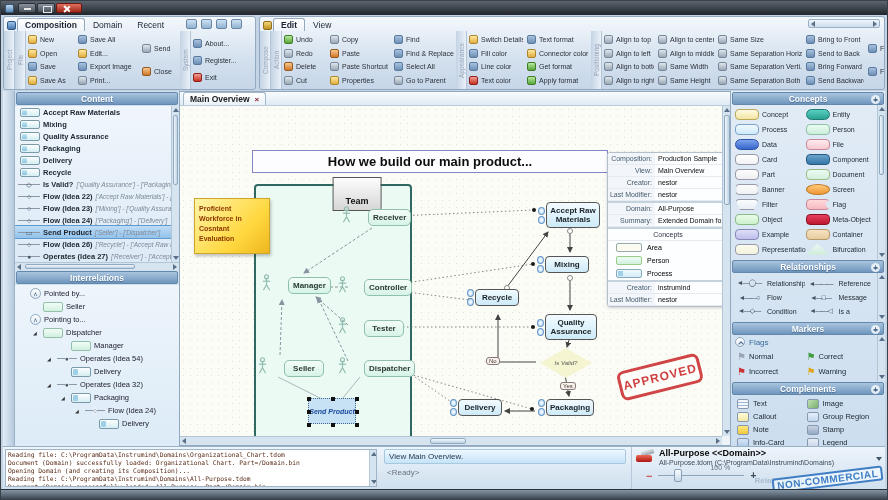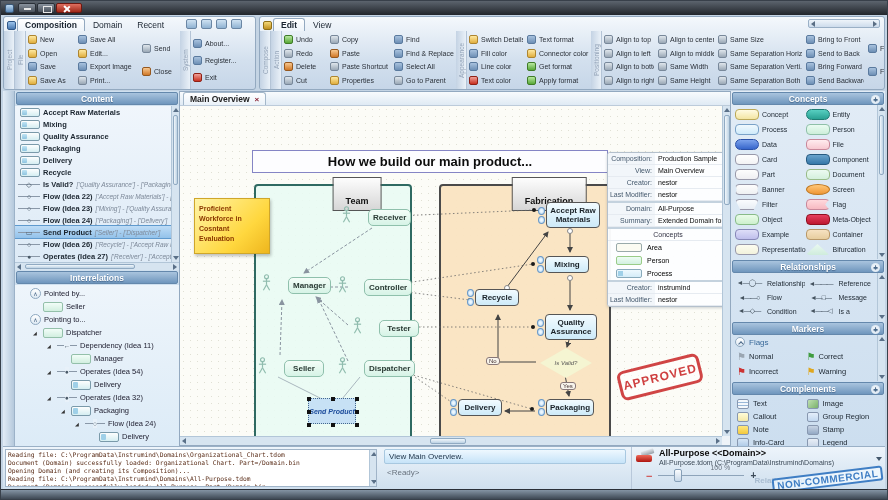--- a/index.html
+++ b/index.html
@@ -106,21 +106,21 @@
   .note { position:absolute; left:14px; top:92px; width:76px; height:56px; background:linear-gradient(135deg,#fff4a6,#ffd73e 65%,#eeb61e); border:1px solid #cfa62a; box-shadow:1px 2px 3px rgba(40,40,40,.3); font-size:7px; font-weight:bold; color:#8b3800; padding:5px 4px; line-height:1.45; z-index:4; }
   .container-box { position:absolute; border:2px solid #444; border-radius:4px; z-index:1; }
   .team { left:74px; top:78px; width:158px; height:256px; background:rgba(232,250,244,.88); border-color:#2f6a62; }
   .fabrication { left:259px; top:78px; width:172px; height:256px; background:rgba(250,227,192,.94); border-color:#4a4a4a; }
   .container-hdr { position:absolute; top:-9px; left:50%; transform:translateX(-50%); background:linear-gradient(#fdfdfd,#d6d6d6); border:1px solid #555; padding:16px 12px; font-size:9px; font-weight:bold; color:#111; height:16px; line-height:14px; white-space:nowrap;margin-left:24px; }
   .edges { position:absolute; left:0; top:0; z-index:2; pointer-events:none; }
   .person-node { position:absolute; display:flex; align-items:center; gap:17px; z-index:3; }
   .pfig { flex:none; }
   .pbox { border:1px solid #8fc0ac; border-radius:5px; background:linear-gradient(#f4fdf8,#d6f3e6); font-size:8px; font-weight:bold; color:#2a3a34; padding:3px 4px; min-width:40px; text-align:center; white-space:nowrap; }
   .p-receiver{left:162px;top:100px}.p-manager{left:82px;top:168px}.p-controller{left:158px;top:170px}
-  .p-tester{left:173px;top:211px}.p-seller{left:78px;top:251px}.p-dispatcher{left:158px;top:251px}
+  .p-tester{left:158px;top:211px}.p-seller{left:78px;top:251px}.p-dispatcher{left:158px;top:251px}
   .proc-node { position:absolute; display:flex; align-items:center; z-index:3; }
   .dots { display:flex; flex-direction:column; gap:1px; margin-right:1px; }
   .dot { width:7px; height:8px; border-radius:50%; background:radial-gradient(#eef8ff 25%,#9cc6e8); border:1px solid #6898c8; }
   .pxbox { border:1px solid #555; border-radius:4px; background:linear-gradient(#f2fbff,#cdeaf8); font-size:8px; font-weight:bold; color:#1a2228; padding:3px 3px; min-width:44px; text-align:center; line-height:1.15; }
   .n-arm{left:358px;top:96px}.n-arm .pxbox{width:54px}
   .n-mixing{left:357px;top:150px}.n-recycle{left:287px;top:183px}
   .n-qa{left:357px;top:208px}.n-qa .pxbox{width:52px}
   .n-delivery{left:270px;top:293px}.n-packaging{left:358px;top:293px}
   .decision { position:absolute; left:360px; top:242px; width:52px; height:30px; z-index:3; }
   .dia { position:absolute; inset:0; background:#f5f5d2; clip-path:polygon(50% 0,100% 50%,50% 100%,0 50%); filter:drop-shadow(0 0 0.7px #888); }
@@ -645,27 +645,20 @@
               <span class="ti k-hdr">
                   <i>∧</i>
                 </span>
               <span class="thdr-label">Pointing to...</span>
             </div>
               <div class="trow i1">
               <span class="tw">◢</span>
               <span class="ti k-person"></span>
               <span class="thdr-label">Dispatcher</span>
             </div>
-              <div class="trow i2">
-              <span class="tw">◢</span>
-              <span class="ti k-rel">
-                  <i>←</i>
-                </span>
-              <span class="thdr-label">Dependency (Idea 11)</span>
-            </div>
               <div class="trow i3">
               <span class="tw"></span>
               <span class="ti k-person"></span>
               <span class="thdr-label">Manager</span>
             </div>
               <div class="trow i2">
               <span class="tw">◢</span>
               <span class="ti k-rel">
                   <i>●</i>
                 </span>
@@ -710,23 +703,20 @@
         <div class="doc-tab">
           <span>Main Overview</span>
           <span class="tab-close">×</span>
         </div>
       </div>
       <div class="canvas-wrap">
         <div class="canvas">
 
           <div class="container-box team">
             <div class="container-hdr">Team</div>
-          </div>
-          <div class="container-box fabrication">
-            <div class="container-hdr">Fabrication</div>
           </div>
 
           <svg class="edges" width="544" height="334">
             <defs>
               <marker id="mA" markerWidth="6" markerHeight="6" refX="5" refY="3" orient="auto">
                   <path d="M0,0 L6,3 L0,6 z" fill="#444"></path>
                 </marker>
               <marker id="mG" markerWidth="6" markerHeight="6" refX="5" refY="3" orient="auto">
                   <path d="M0,0 L6,3 L0,6 z" fill="#8a94a0"></path>
                 </marker>

